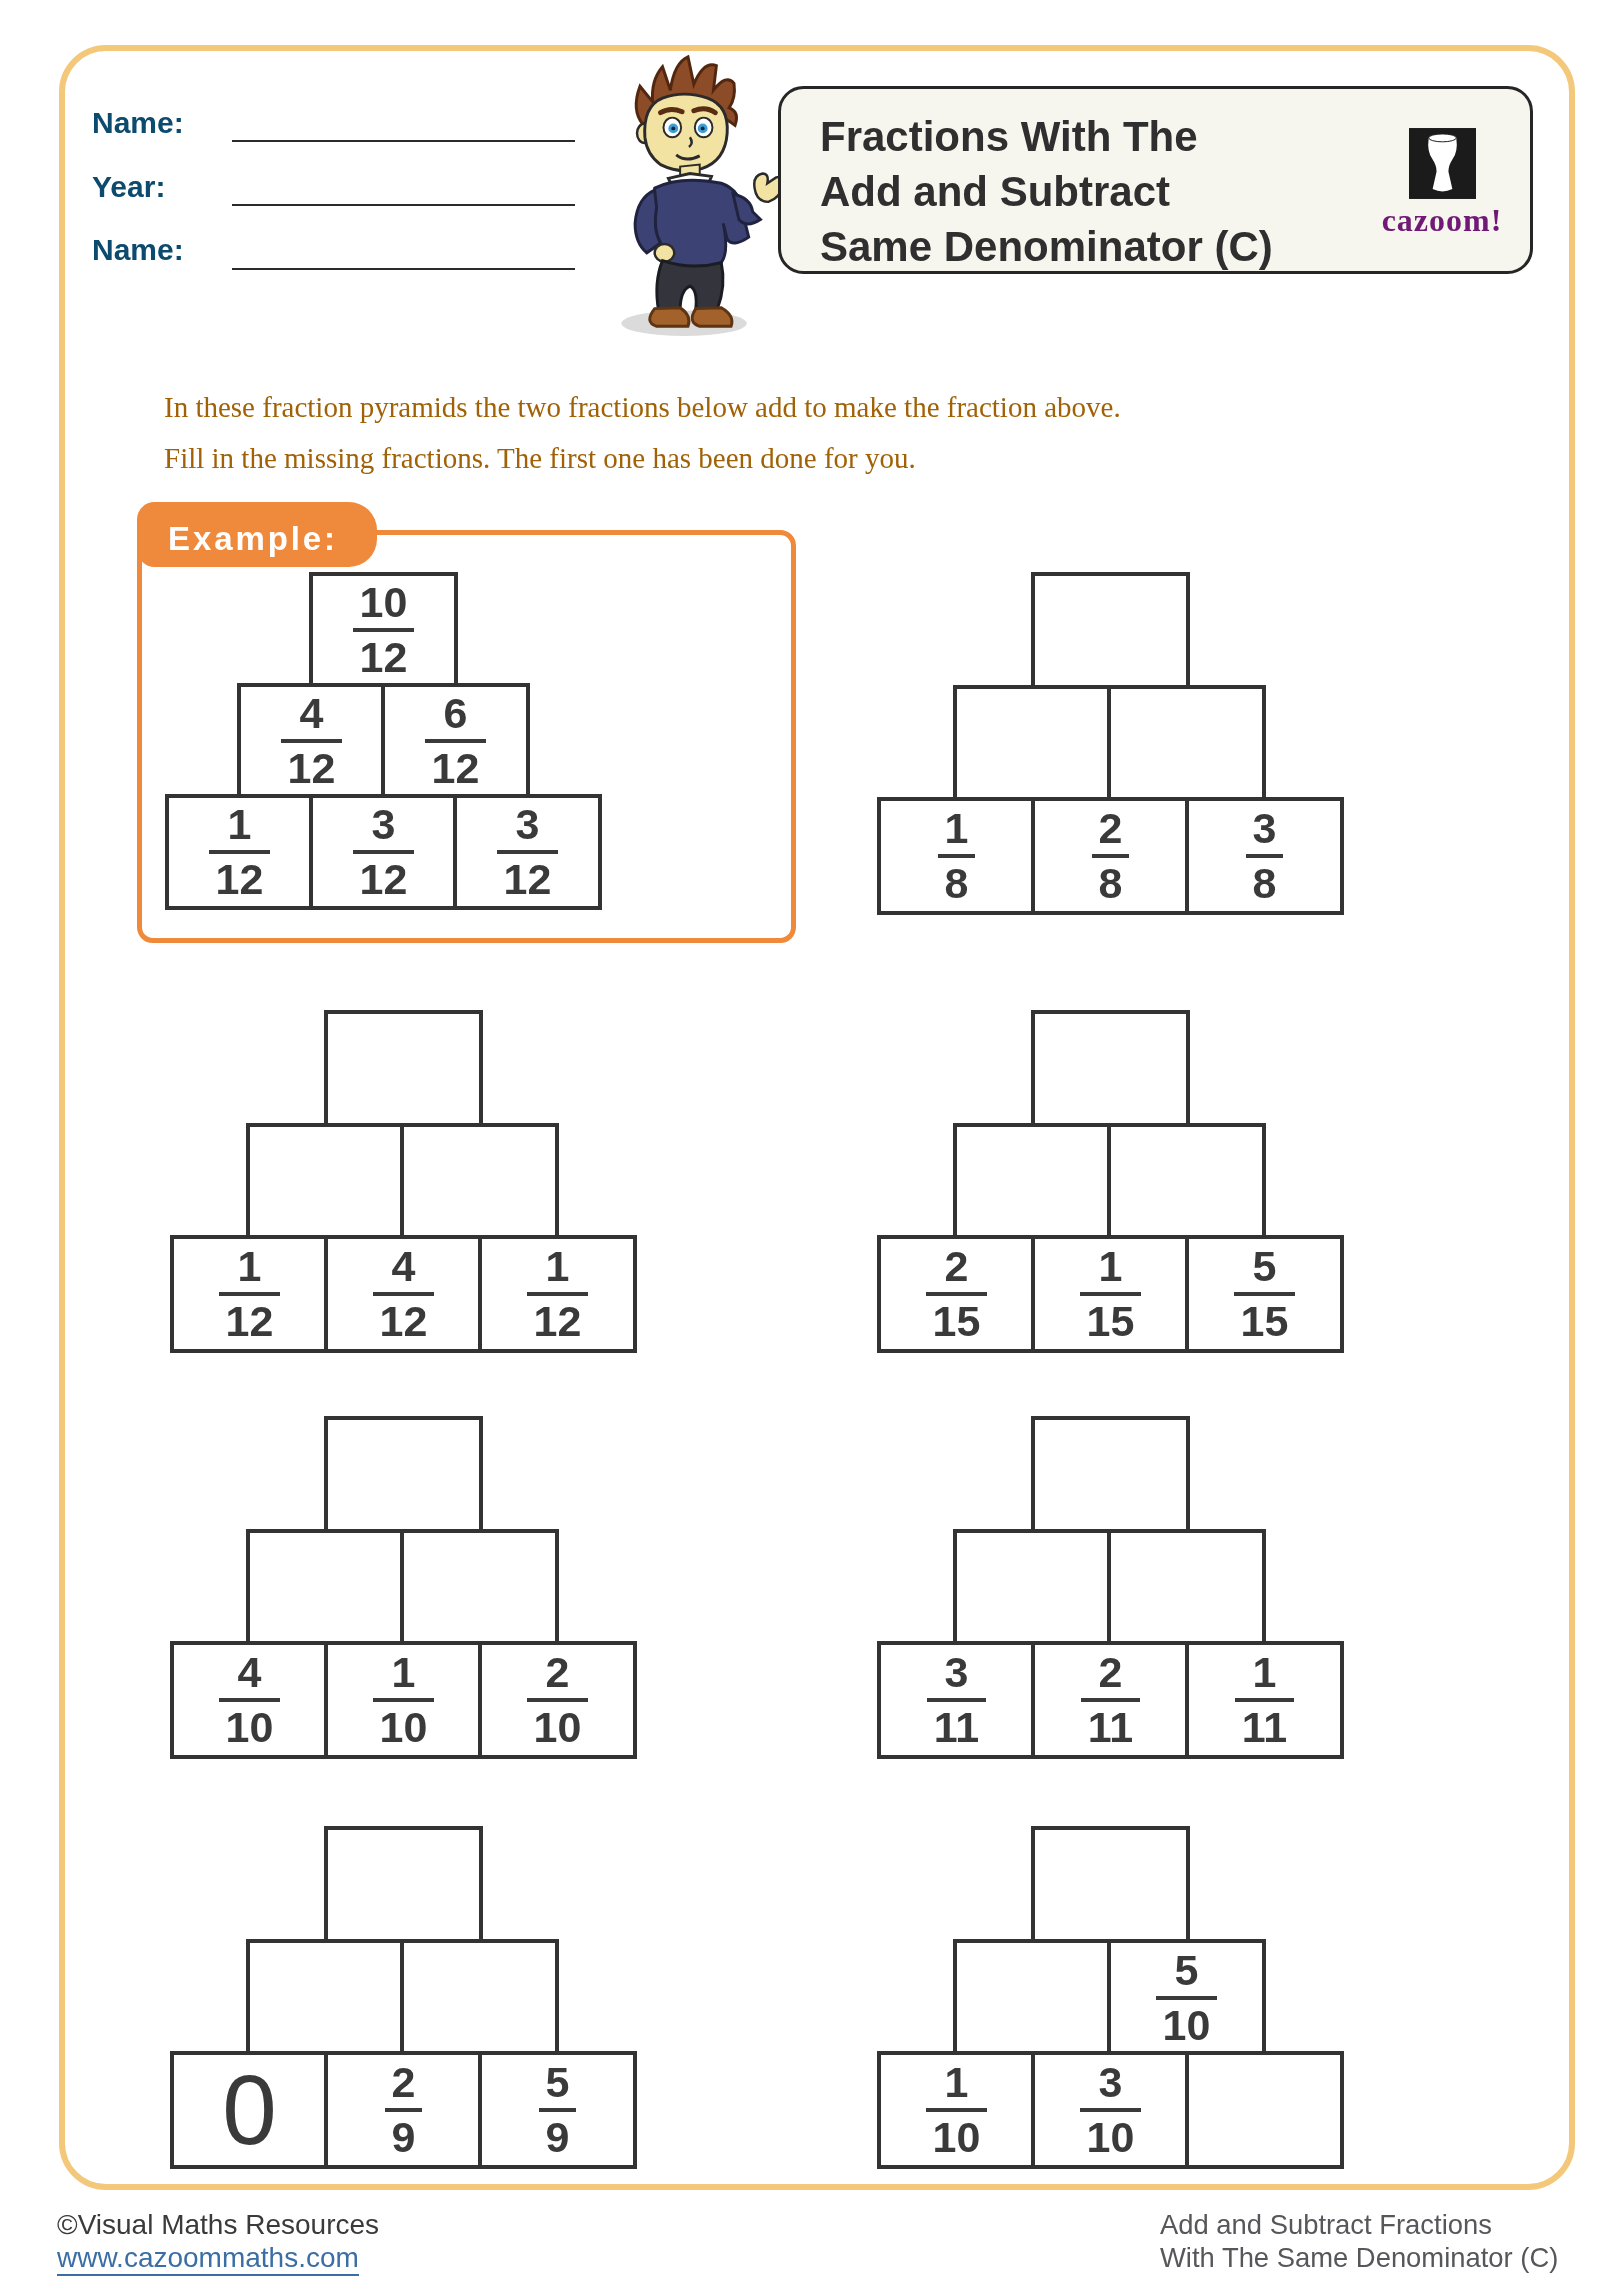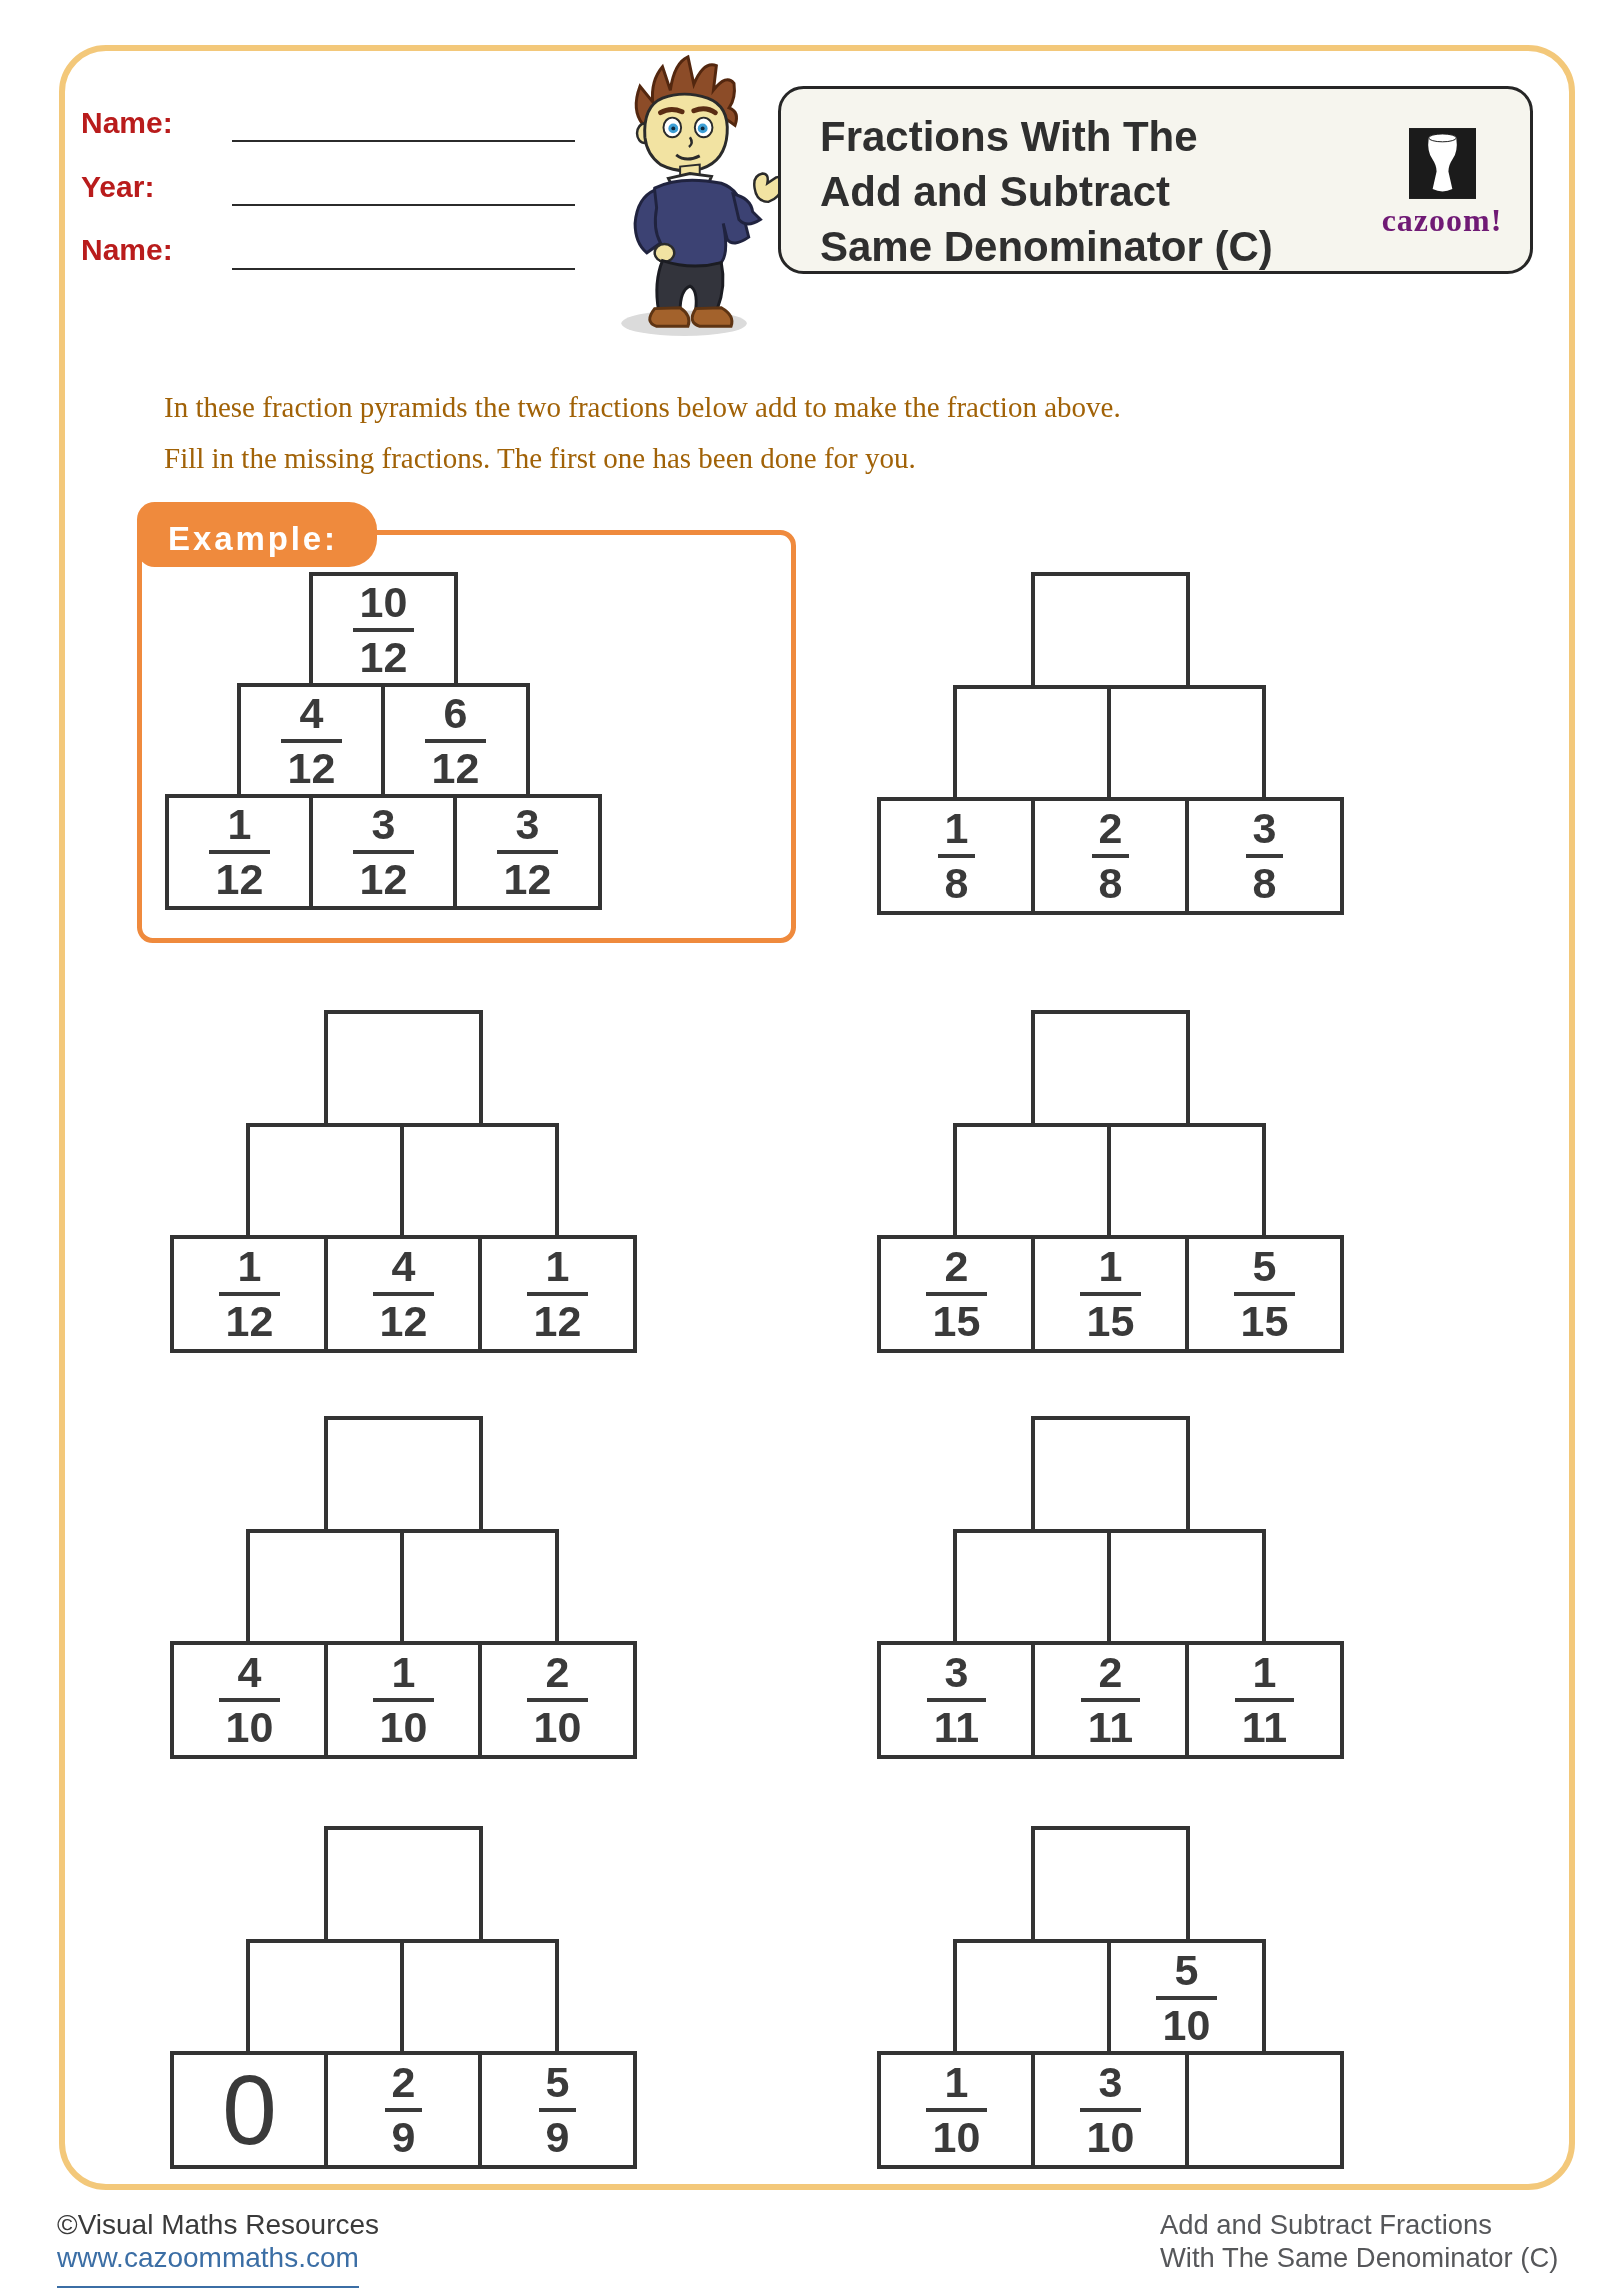--- a/index.html
+++ b/index.html
@@ -1,21 +1,21 @@
 <!DOCTYPE html>
 <html><head>
 <meta charset="utf-8">
 <style>
   html,body{margin:0;padding:0;background:#fff;}
   .sheet{position:relative;width:1621px;height:2293px;background:#fff;overflow:hidden;
          font-family:"Liberation Sans",sans-serif;}
   .page-border{position:absolute;left:59px;top:45px;width:1504px;height:2133px;
                border:6.9px solid #F3C87A;border-radius:47px;}
   
-  .field-label{position:absolute;left:81px;font:700 30px/1 "Liberation Sans",sans-serif;color:#b91c1c;}
+  .field-label{position:absolute;left:92px;font:700 30px/1 "Liberation Sans",sans-serif;color:#0c4a6e;}
   .field-line{position:absolute;left:232px;width:343px;border-bottom:2.9px solid #2b2b2b;height:0;}
   
   .title-box{position:absolute;left:778px;top:86px;width:755px;height:188px;background:#f6f5ee;
              border:3.9px solid #262626;border-radius:25.5px;box-sizing:border-box;}
   .title-text{position:absolute;left:39px;top:19.6px;font:700 42px/55px "Liberation Sans",sans-serif;color:#2f2f2f;}
   .logo{position:absolute;right:25.5px;top:39px;width:125px;text-align:center;}
   .logo-text{font:700 32px/35px "Liberation Serif",serif;color:#701a75;letter-spacing:1px;}
   
   .instructions{position:absolute;left:164px;top:382px;font:400 29px/51px "Liberation Serif",serif;color:#a16207;}
   
@@ -42,21 +42,21 @@
   .pyr-example .c-bl{left:0;top:222px;}
   .pyr-example .c-bm{left:144px;top:222px;}
   .pyr-example .c-br{left:288px;top:222px;}
   .frac{display:flex;flex-direction:column;align-items:center;
         font:700 43px/1 "Liberation Sans",sans-serif;color:#3a3a3a;}
   .frac .num{padding:0 6.9px 3.9px;}
   .frac .den{border-top:4.9px solid #3a3a3a;padding:3.9px 6.9px 0;}
   .plain{font:400 98px/1 "Liberation Sans",sans-serif;color:#3a3a3a;}
   
   .footer-left{position:absolute;left:57px;top:2208px;font:400 28px/33px "Liberation Sans",sans-serif;color:#3a3a3a;}
-  .footer-link{color:#3B6EA5;border-bottom:2.9px solid #3B6EA5;padding-bottom:13px;text-decoration:none;cursor:pointer;}
+  .footer-link{color:#3B6EA5;border-bottom:2.9px solid #3B6EA5;padding-bottom:1px;text-decoration:none;cursor:pointer;}
   .footer-right{position:absolute;left:1160px;top:2208px;font:400 27.4px/33px "Liberation Sans",sans-serif;color:#56575a;}
 </style>
 </head>
 <body>
 
 <div class="sheet">
   <div class="page-border"></div>
 
   <div class="field-label" style="top:108px">Name:</div>
   <div class="field-line" style="top:140px"></div>

